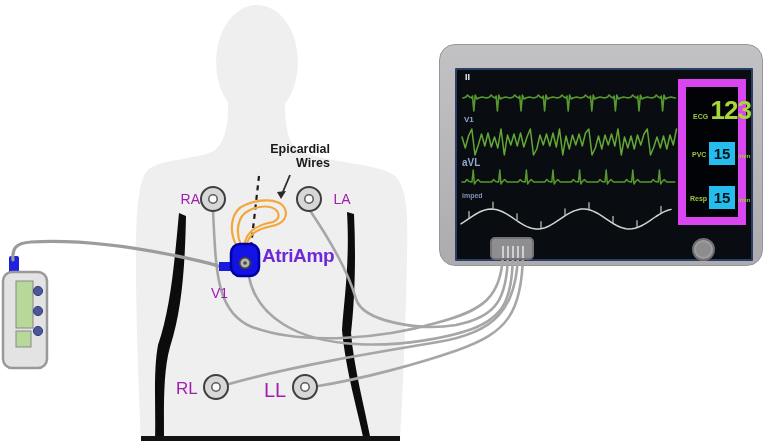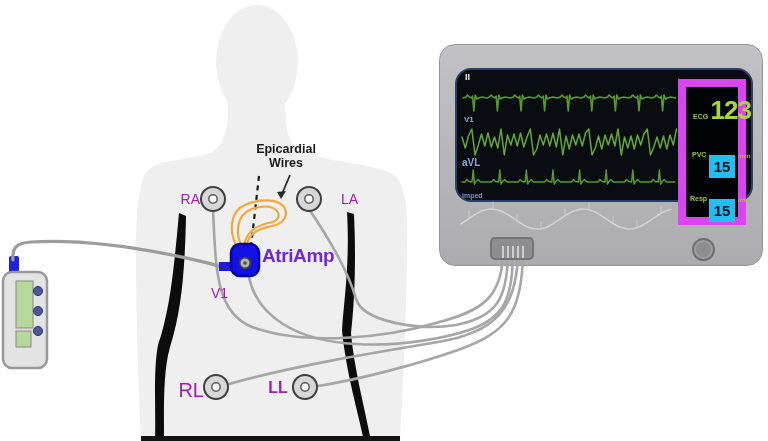--- a/index.html
+++ b/index.html
@@ -4,53 +4,53 @@
 <style>
   html,body{margin:0;padding:0;background:#ffffff;}
   #stage{position:relative;width:768px;height:441px;background:#ffffff;overflow:hidden;
          font-family:"Liberation Sans", sans-serif;}
   #stage *{box-sizing:border-box;}
 
   
   .monitor{position:absolute;left:439px;top:44px;width:324px;height:222px;
            border-radius:16px;background:linear-gradient(#c2c2c4,#acacae);
            border:1px solid #95959a;z-index:1;}
-  .screen{position:absolute;left:15px;top:23px;width:298px;height:134px;
-          background:#090c10;border:2px solid #2c3e66;border-radius:16px;}
+  .screen{position:absolute;left:15px;top:23px;width:298px;height:193px;
+          background:#090c10;border:2px solid #2c3e66;border-radius:1px;}
   .waves{position:absolute;left:0;top:0;}
   .tl{position:absolute;font-weight:bold;}
   .tl-ii{left:8px;top:2px;font-size:9px;color:#e4ecf8;}
   .tl-v1{left:7px;top:45px;font-size:8px;color:#93a7cf;}
   .tl-avl{left:5px;top:87px;font-size:10px;color:#93a7cf;}
   .tl-imped{left:5px;top:122px;font-size:7px;color:#7e93bd;}
 
   .panel{position:absolute;left:221px;top:9px;width:68px;height:146px;
          border:8px solid #d946ef;background:#010307;}
   .vlabel{position:absolute;font-size:7px;font-weight:bold;color:#9cc83d;}
   .vunit{position:absolute;font-size:6px;font-weight:bold;color:#9cc83d;}
   .vbig{position:absolute;left:18px;top:8px;width:47px;text-align:right;
         font-size:26px;font-weight:bold;color:#a9d63a;letter-spacing:-1px;}
   .vbox{position:absolute;width:26px;height:23px;background:#25bdee;color:#03121c;
-        font-size:15px;font-weight:bold;text-align:center;line-height:23px;margin-top:13px;}
+        font-size:15px;font-weight:bold;text-align:center;line-height:23px;}
   .knob{position:absolute;left:252px;top:193px;width:23px;height:23px;border-radius:50%;
         background:#9e9ea0;border:2px solid #6f6f72;}
   .knob:after{content:"";position:absolute;left:2px;top:2px;width:15px;height:15px;
         border-radius:50%;background:#8d8d8f;}
 
   
   #art{position:absolute;left:0;top:0;z-index:2;pointer-events:none;}
 
   
   .lbl{position:absolute;z-index:3;color:#a21caf;font-weight:bold;}
   .lbl-ra{left:168px;top:191px;width:32px;text-align:right;font-size:14px;font-weight:normal;}
-  .lbl-la{left:326px;top:191px;width:32px;text-align:right;font-size:14px;font-weight:normal;}
+  .lbl-la{left:326px;top:191px;width:32px;text-align:center;font-size:14px;font-weight:normal;}
   .lbl-v1{left:211px;top:285px;width:28px;text-align:left;font-size:14px;font-weight:normal;}
-  .lbl-rl{left:176px;top:379px;width:28px;text-align:right;font-size:20px;font-weight:normal;}
-  .lbl-ll{left:264px;top:379px;width:28px;text-align:center;font-size:16px;font-weight:bold;}
-  .lbl-epi{left:242px;top:143px;width:88px;text-align:center;font-size:12.5px;line-height:13.5px;color:#1a1a1a;}
+  .lbl-rl{left:176px;top:379px;width:28px;text-align:left;font-size:17px;font-weight:normal;}
+  .lbl-ll{left:264px;top:379px;width:28px;text-align:left;font-size:20px;font-weight:normal;}
+  .lbl-epi{left:242px;top:143px;width:88px;text-align:right;font-size:12.5px;line-height:13.5px;color:#1a1a1a;}
   .lbl-brand{left:262px;top:245px;font-size:19px;font-weight:800;color:#6d28d9;letter-spacing:-0.4px;}
 </style>
 </head>
 <body>
 
 <div id="stage">
 
   <div class="monitor">
     <div class="screen">
       <svg class="waves" id="wave-layer" width="294" height="170" viewBox="0 0 294 170">

